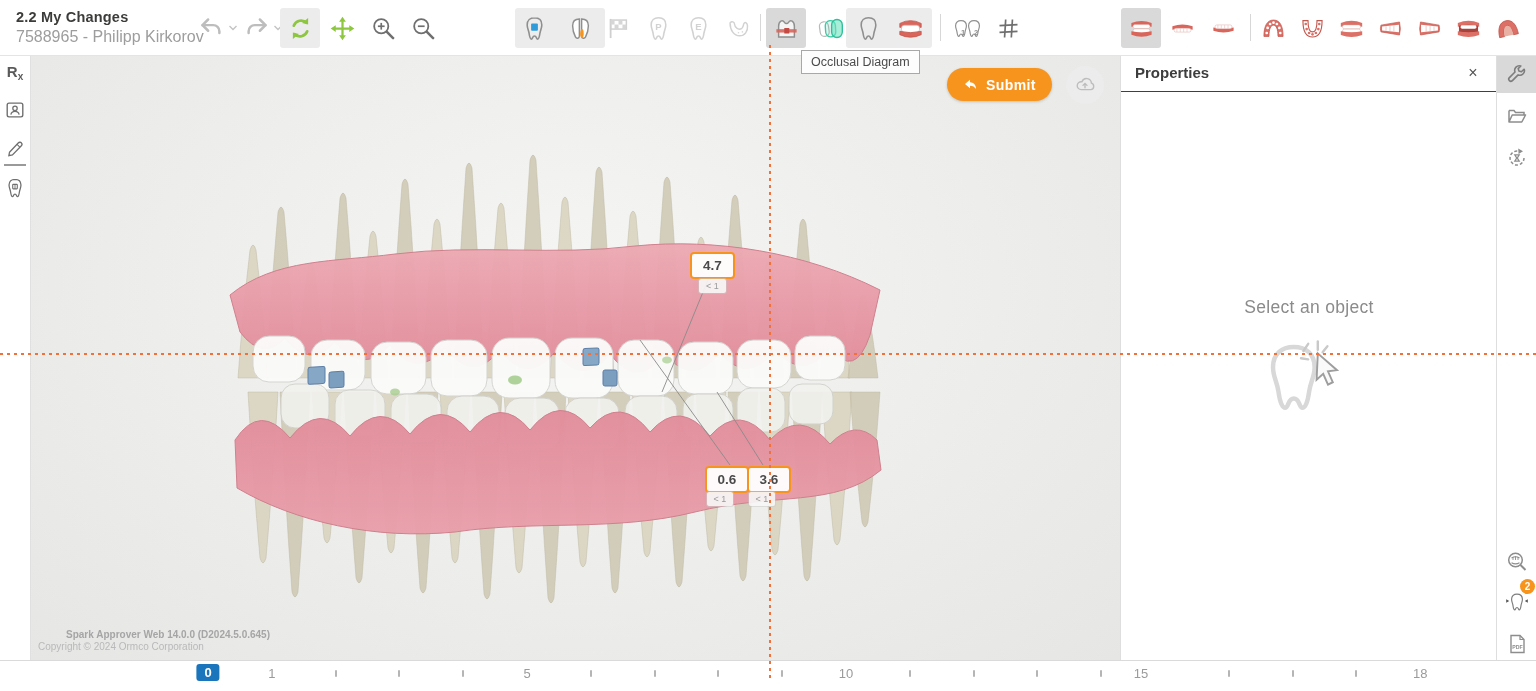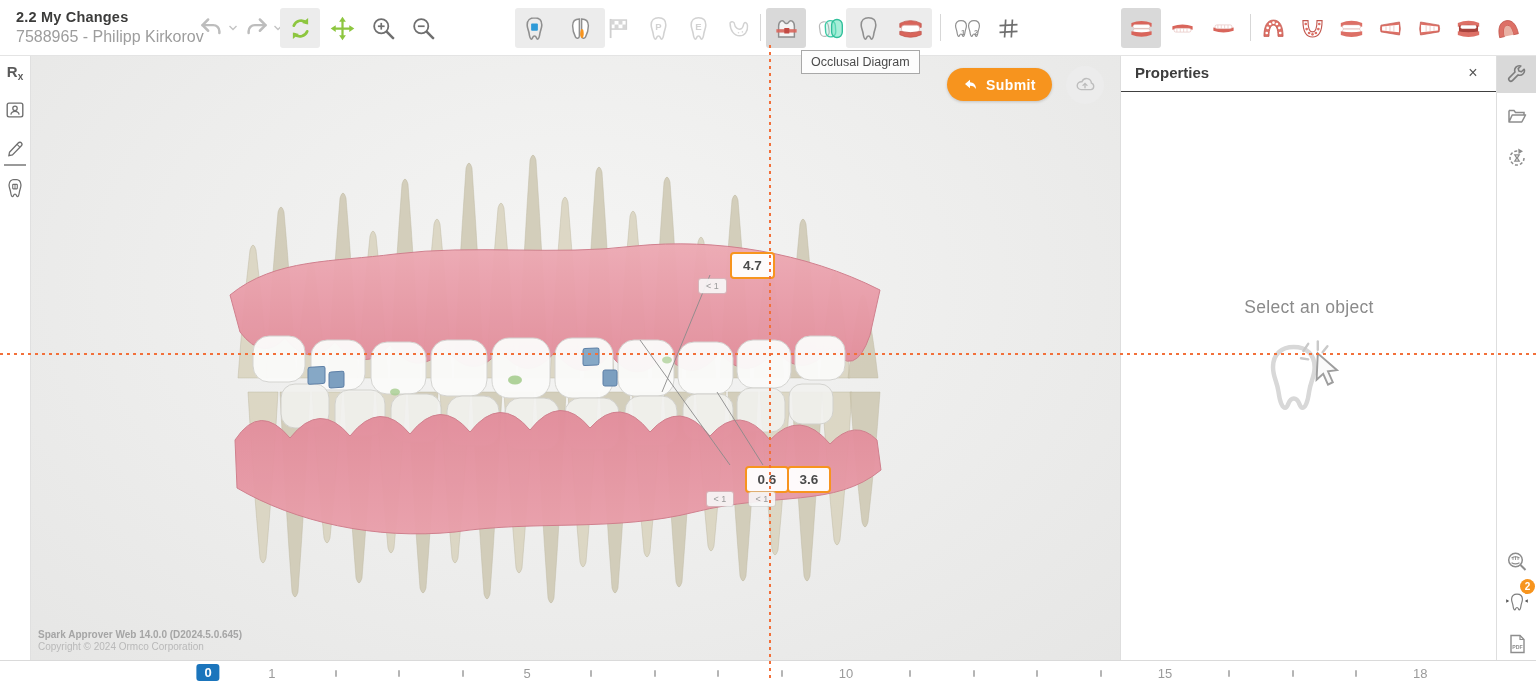--- a/index.html
+++ b/index.html
@@ -26,30 +26,30 @@
   .lr-btn{position:absolute;left:2px;width:26px;height:28px;border:none;background:transparent;padding:0;display:flex;justify-content:center;cursor:pointer;}
   .lr-btn svg{width:22px;height:22px;}
   .rx{font-size:15px;color:#5a5a5a;font-weight:bold;}
   .rx .sub{font-size:10px;vertical-align:-3px;}
   .lr-underline{position:absolute;left:4px;width:22px;height:2px;background:#9a9a9a;}
   
   .scene{position:absolute;left:30px;top:55px;width:1090px;height:605px;
          background:radial-gradient(ellipse at 50% 38%,#f5f5f4 0%,#ededec 55%,#e6e6e5 100%);z-index:5;}
   .model{position:absolute;left:185px;top:85px;width:690px;height:480px;}
   .meas{position:absolute;background:rgba(255,255,255,.95);border:2px solid var(--accent-orange);border-radius:4px;
-        font-size:13.5px;font-weight:bold;color:#4a4a4a;display:flex;align-items:center;justify-content:center;z-index:22;margin-left:40px;}
+        font-size:13.5px;font-weight:bold;color:#4a4a4a;display:flex;align-items:center;justify-content:center;z-index:22;}
   .meas-sub{position:absolute;background:rgba(246,246,246,.92);border-radius:2px;font-size:9px;color:#9a9a9a;
         display:flex;align-items:center;justify-content:center;z-index:22;box-shadow:0 0 0 1px rgba(200,200,200,.5);}
   .submit{position:absolute;left:917px;top:13px;width:105px;height:33px;border:none;border-radius:17px;
         background:var(--accent-orange);color:#fff;font-size:14px;font-weight:bold;letter-spacing:.4px;
         display:flex;align-items:center;justify-content:center;gap:7px;cursor:pointer;z-index:30;box-shadow:0 1px 3px rgba(0,0,0,.18);}
   .cloudbtn{position:absolute;left:1036px;top:11px;width:38px;height:38px;border:none;border-radius:50%;
         background:#ececec;display:flex;align-items:center;justify-content:center;cursor:pointer;z-index:30;}
   .version{position:absolute;left:8px;top:574px;font-size:10px;line-height:12px;z-index:10;}
-  .version .v1{color:#a5a5a5;font-weight:bold;}
+  .version .v1{color:#a5a5a5;font-weight:bold;margin-left:28px;}
   .version .v2{color:#b9b9b9;}
   
   .props{position:absolute;left:1120px;top:55px;width:376px;height:605px;background:#fff;border-left:1px solid #dedede;z-index:10;}
   .props-head{position:absolute;left:0;top:0;width:100%;height:36px;border-bottom:1px solid #404040;}
   .props-title{position:absolute;left:14px;top:9px;font-size:15px;font-weight:bold;color:#3d3d3d;}
   .props-close{position:absolute;right:12px;top:6px;width:24px;height:24px;border:none;background:transparent;font-size:16px;color:#555;cursor:pointer;}
   .empty-title{position:absolute;left:0;top:242px;width:100%;text-align:center;font-size:17.5px;color:#8b8b8b;letter-spacing:.3px;}
   .empty-icon{position:absolute;left:50%;top:272px;transform:translateX(-54%);}
   .empty-hint{position:absolute;left:18px;top:372px;width:340px;text-align:center;font-size:12.5px;line-height:17px;color:#b7b0ab;letter-spacing:.3px;}
   
@@ -606,21 +606,21 @@
       <div class="stage" style="left: 527px;">5</div>
       <div class="stage tick" style="left: 590.8px;"></div>
       <div class="stage tick" style="left: 654.6px;"></div>
       <div class="stage tick" style="left: 718.4px;"></div>
       <div class="stage tick" style="left: 782.2px;"></div>
       <div class="stage" style="left: 846px;">10</div>
       <div class="stage tick" style="left: 909.8px;"></div>
       <div class="stage tick" style="left: 973.6px;"></div>
       <div class="stage tick" style="left: 1037.4px;"></div>
       <div class="stage tick" style="left: 1101.2px;"></div>
-      <div class="stage" style="left: 1165px;">15</div>
+      <div class="stage" style="left: 1141px;">15</div>
       <div class="stage tick" style="left: 1228.8px;"></div>
       <div class="stage tick" style="left: 1292.6px;"></div>
       <div class="stage tick" style="left: 1356.4px;"></div>
       <div class="stage" style="left: 1420.2px;">18</div>
     </footer>
 
   <div class="cross-v"></div>
   <div class="cross-h"></div>
 </div>
 

